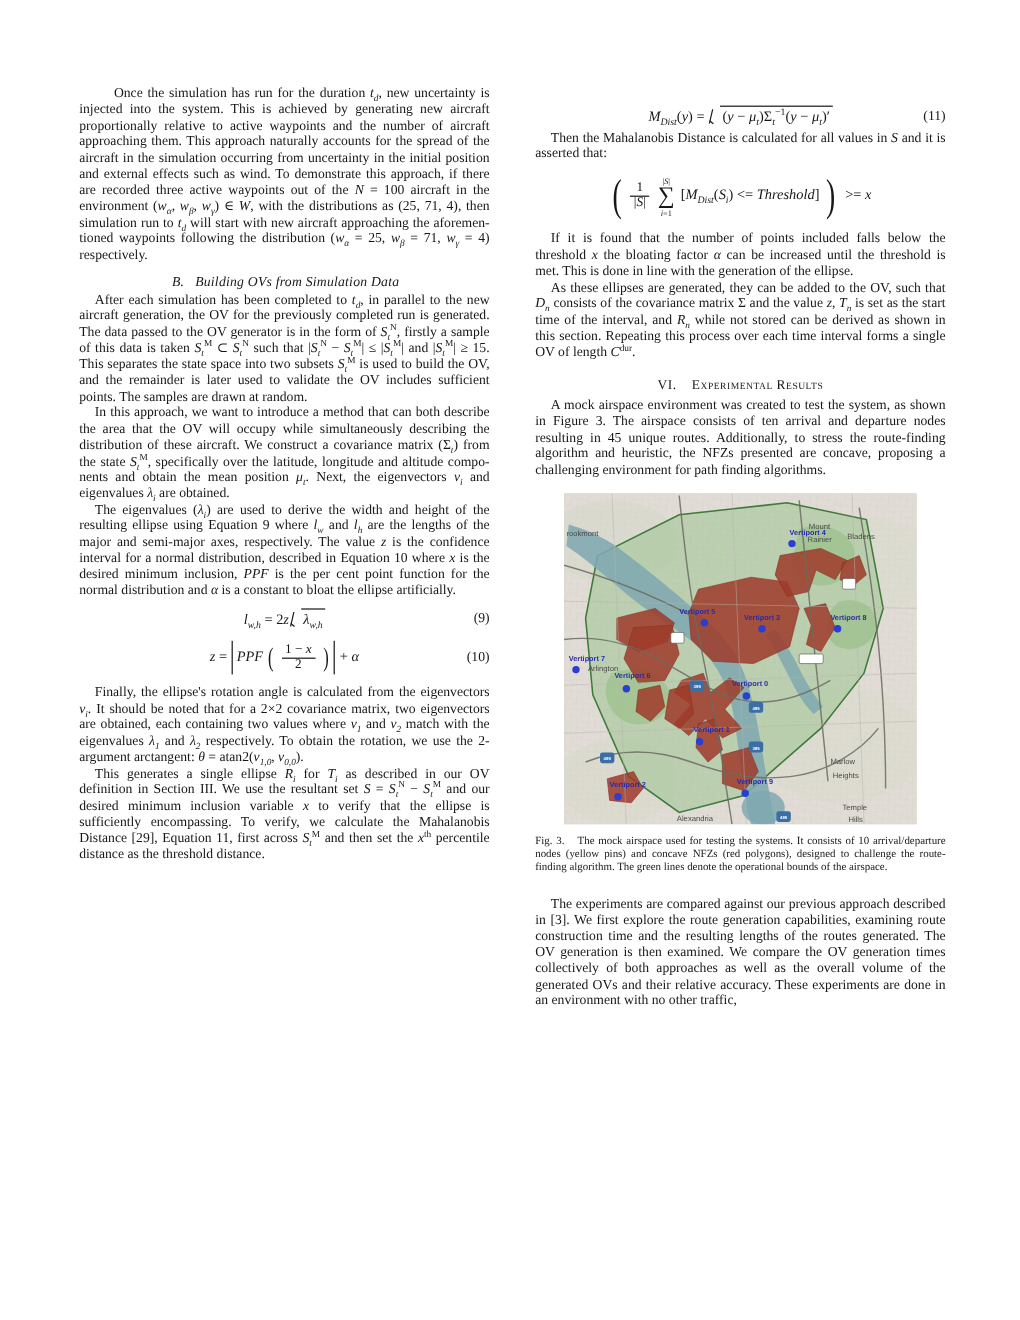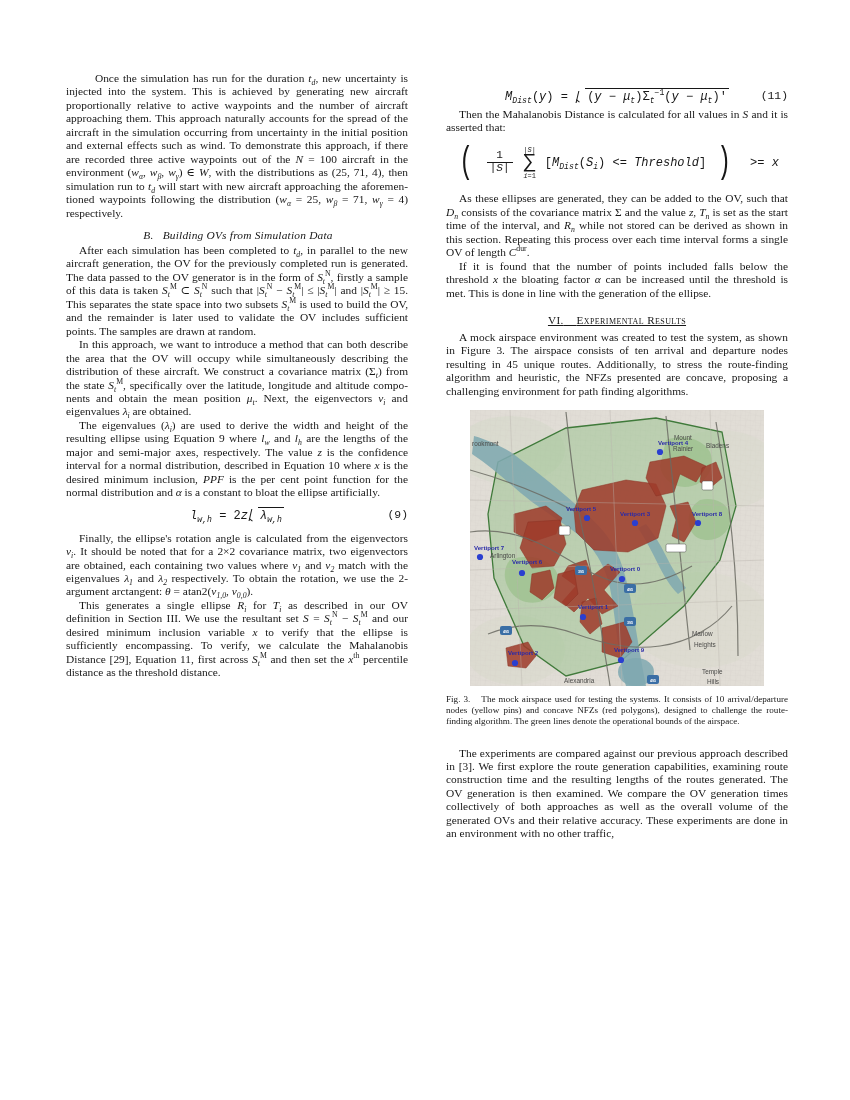--- a/index.html
+++ b/index.html
@@ -45,29 +45,28 @@
     text-indent: 2px;
     letter-spacing: .2px;
   }
   h2.section {
     margin: 14px 0 5px 0;
     font-size: 11.2px;
     font-weight: normal;
     text-align: center;
     font-variant: small-caps;
     letter-spacing: .4px;
-    text-decoration: underline;
   }
 
   
   .eq {
     position: relative;
     margin: 7px 0 4px 0;
     text-align: center;
-    font-family: Liberation Mono, monospace;
+    font-family: Liberation Serif, serif;
     font-size: 12px;
   }
   .eq .tagnum {
     position: absolute;
     right: 0; top: 50%;
     transform: translateY(-50%);
     font-size: 11.4px;
     font-style: normal;
   }
   .mi { font-style: italic; }
@@ -251,20 +250,33 @@
         bloat the ellipse artificially.
       </p>
 
       <div class="eq">
         <span>
           <i class="mi">l<sub class="s">w,h</sub></i> = 2<i class="mi">z</i><span class="sqrt"><span class="rad"><i class="mi">λ<sub class="s">w,h</sub></i></span></span>
         </span>
         <span class="tagnum">(9)</span>
       </div>
 
+      <div class="eq" style="margin-top:10px">
+        <span>
+          <i class="mi">z</i> =
+          <span class="bar-abs">
+            <i class="mi">PPF</i>
+            <span class="paren-big">(</span>
+            <span class="frac"><span class="num">1 − <i class="mi">x</i></span><span class="den">2</span></span>
+            <span class="paren-big">)</span>
+          </span>
+          + <i class="mi">α</i>
+        </span>
+        <span class="tagnum">(10)</span>
+      </div>
 
       <p class="body" style="margin-top:9px">
         Finally, the ellipse's rotation angle is calculated from the
         eigenvectors <i class="mi">v<sub class="s">i</sub></i>. It should be noted that for a 2×2 covariance
         matrix, two eigenvectors are obtained, each containing two
         values where <i class="mi">v</i><sub class="s">1</sub> and <i class="mi">v</i><sub class="s">2</sub> match with the eigenvalues <i class="mi">λ</i><sub class="s">1</sub> and <i class="mi">λ</i><sub class="s">2</sub>
         respectively. To obtain the rotation, we use the 2-argument
         arctangent: <i class="mi">θ</i> = atan2(<i class="mi">v</i><sub class="s">1,0</sub>, <i class="mi">v</i><sub class="s">0,0</sub>).
       </p>
 
@@ -303,33 +315,33 @@
             <span class="sigma">∑</span>
             <span class="lim-bot"><i class="mi">i</i>=1</span>
           </span>
           [<i class="mi">M<sub class="s">Dist</sub></i>(<i class="mi">S<sub class="s">i</sub></i>) &lt;= <i class="mi">Threshold</i>]
           <span class="paren-big" style="font-size:3.1em">)</span>
           &nbsp;&gt;= <i class="mi">x</i>
         </span>
       </div>
 
       <p class="body">
+        If it is found that the number of points included falls below
+        the threshold <i class="mi">x</i> the bloating factor <i class="mi">α</i> can be increased until
+        the threshold is met. This is done in line with the generation
+        of the ellipse.
+      </p>
+
+      <p class="body">
         As these ellipses are generated, they can be added to the
         OV, such that <i class="mi">D<sub class="s">n</sub></i> consists of the covariance matrix Σ and
         the value <i class="mi">z</i>, <i class="mi">T<sub class="s">n</sub></i> is set as the start time of the interval, and
         <i class="mi">R<sub class="s">n</sub></i> while not stored can be derived as shown in this section.
         Repeating this process over each time interval forms a single
         OV of length <i class="mi">C<sup class="sn">dur</sup></i>.
-      </p>
-
-      <p class="body">
-        If it is found that the number of points included falls below
-        the threshold <i class="mi">x</i> the bloating factor <i class="mi">α</i> can be increased until
-        the threshold is met. This is done in line with the generation
-        of the ellipse.
       </p>
 
       <h2 class="section">
         <span>VI.</span>
         &nbsp;&nbsp;
         <span>Experimental Results</span>
       </h2>
 
       <p class="body">A mock airspace environment was created to test the system, as shown in Figure 3. The airspace consists of ten arrival and departure nodes resulting in 45 unique routes. Additionally, to stress the route-finding algorithm and heuristic, the NFZs presented are concave, proposing a challenging environment for path finding algorithms.</p>
 

